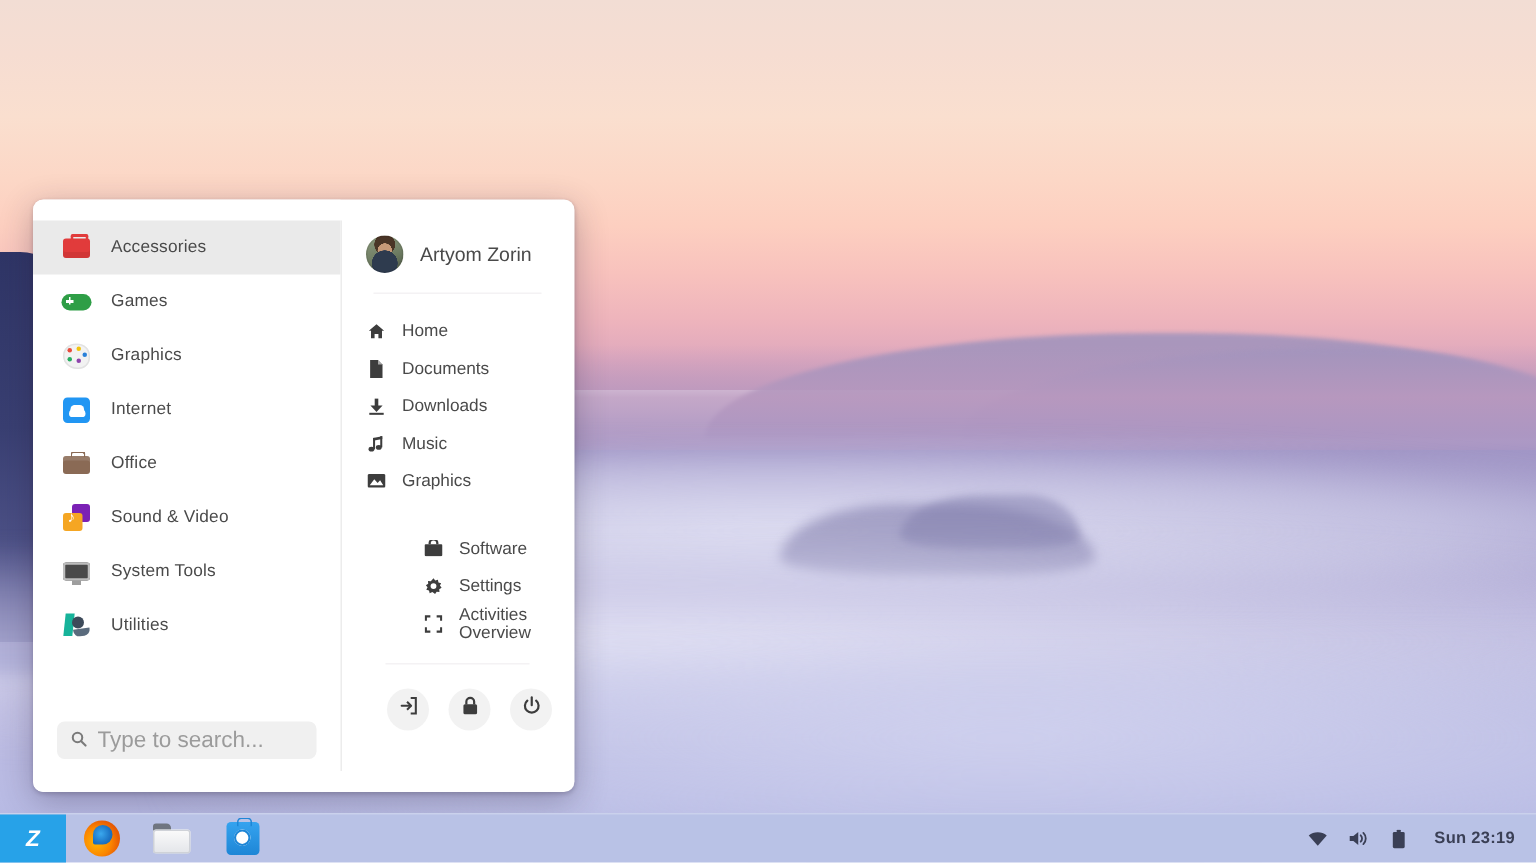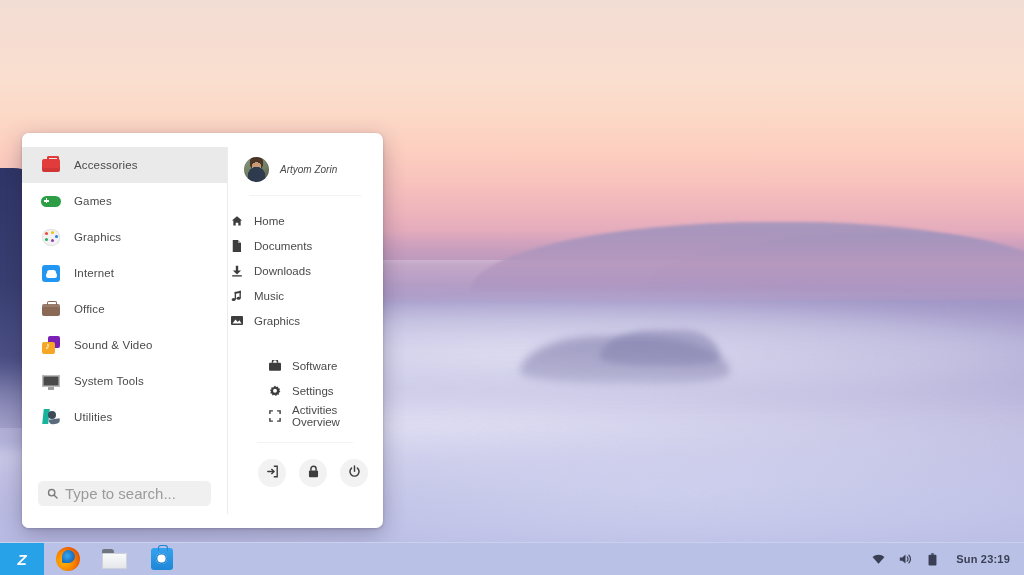--- a/index.html
+++ b/index.html
@@ -185,32 +185,32 @@
   .avatar {
     width: 25px; height: 25px; border-radius: 50%;
     background:
       radial-gradient(circle at 50% 74%, #2e3b4e 0%, #2e3b4e 38%, rgba(46,59,78,0) 39%),
       radial-gradient(circle at 50% 40%, #c79a78 0%, #c79a78 24%, rgba(199,154,120,0) 25%),
       radial-gradient(circle at 50% 24%, #4a3526 0%, #4a3526 30%, rgba(74,53,38,0) 31%),
       linear-gradient(160deg, #8d9a7e 0%, #6f7d63 55%, #4b5544 100%);
     box-shadow: inset 0 0 0 1px rgba(0,0,0,.08);
     flex: 0 0 25px;
   }
-  .user-name { font-size: 10px; color: #4a4a4a; font-style: italic; }
+  .user-name { font-size: 13px; color: #4a4a4a; }
 
   .hr-soft {
     height: 1px; background: #f4f2f4;
     margin: 6px 22px 0 22px;
   }
 
   .place-list { padding-top: 12px; }
   .place-row {
     display: flex; align-items: center; gap: 11px;
     height: 25px;
-    padding-left: 3px;
+    padding-left: 17px;
   }
   .place-label { font-size: 11.5px; color: #4a4a4a; }
   .pl-icon { width: 13px; height: 13px; flex: 0 0 13px; display: flex; align-items: center; justify-content: center; }
   .pl-icon svg { display: block; }
 
   .sys-list { padding-top: 20px; margin-left: 38px; }
   .hr-soft2 {
     height: 1px; background: #f4f2f4;
     margin: 14px 30px 0 30px;
   }

